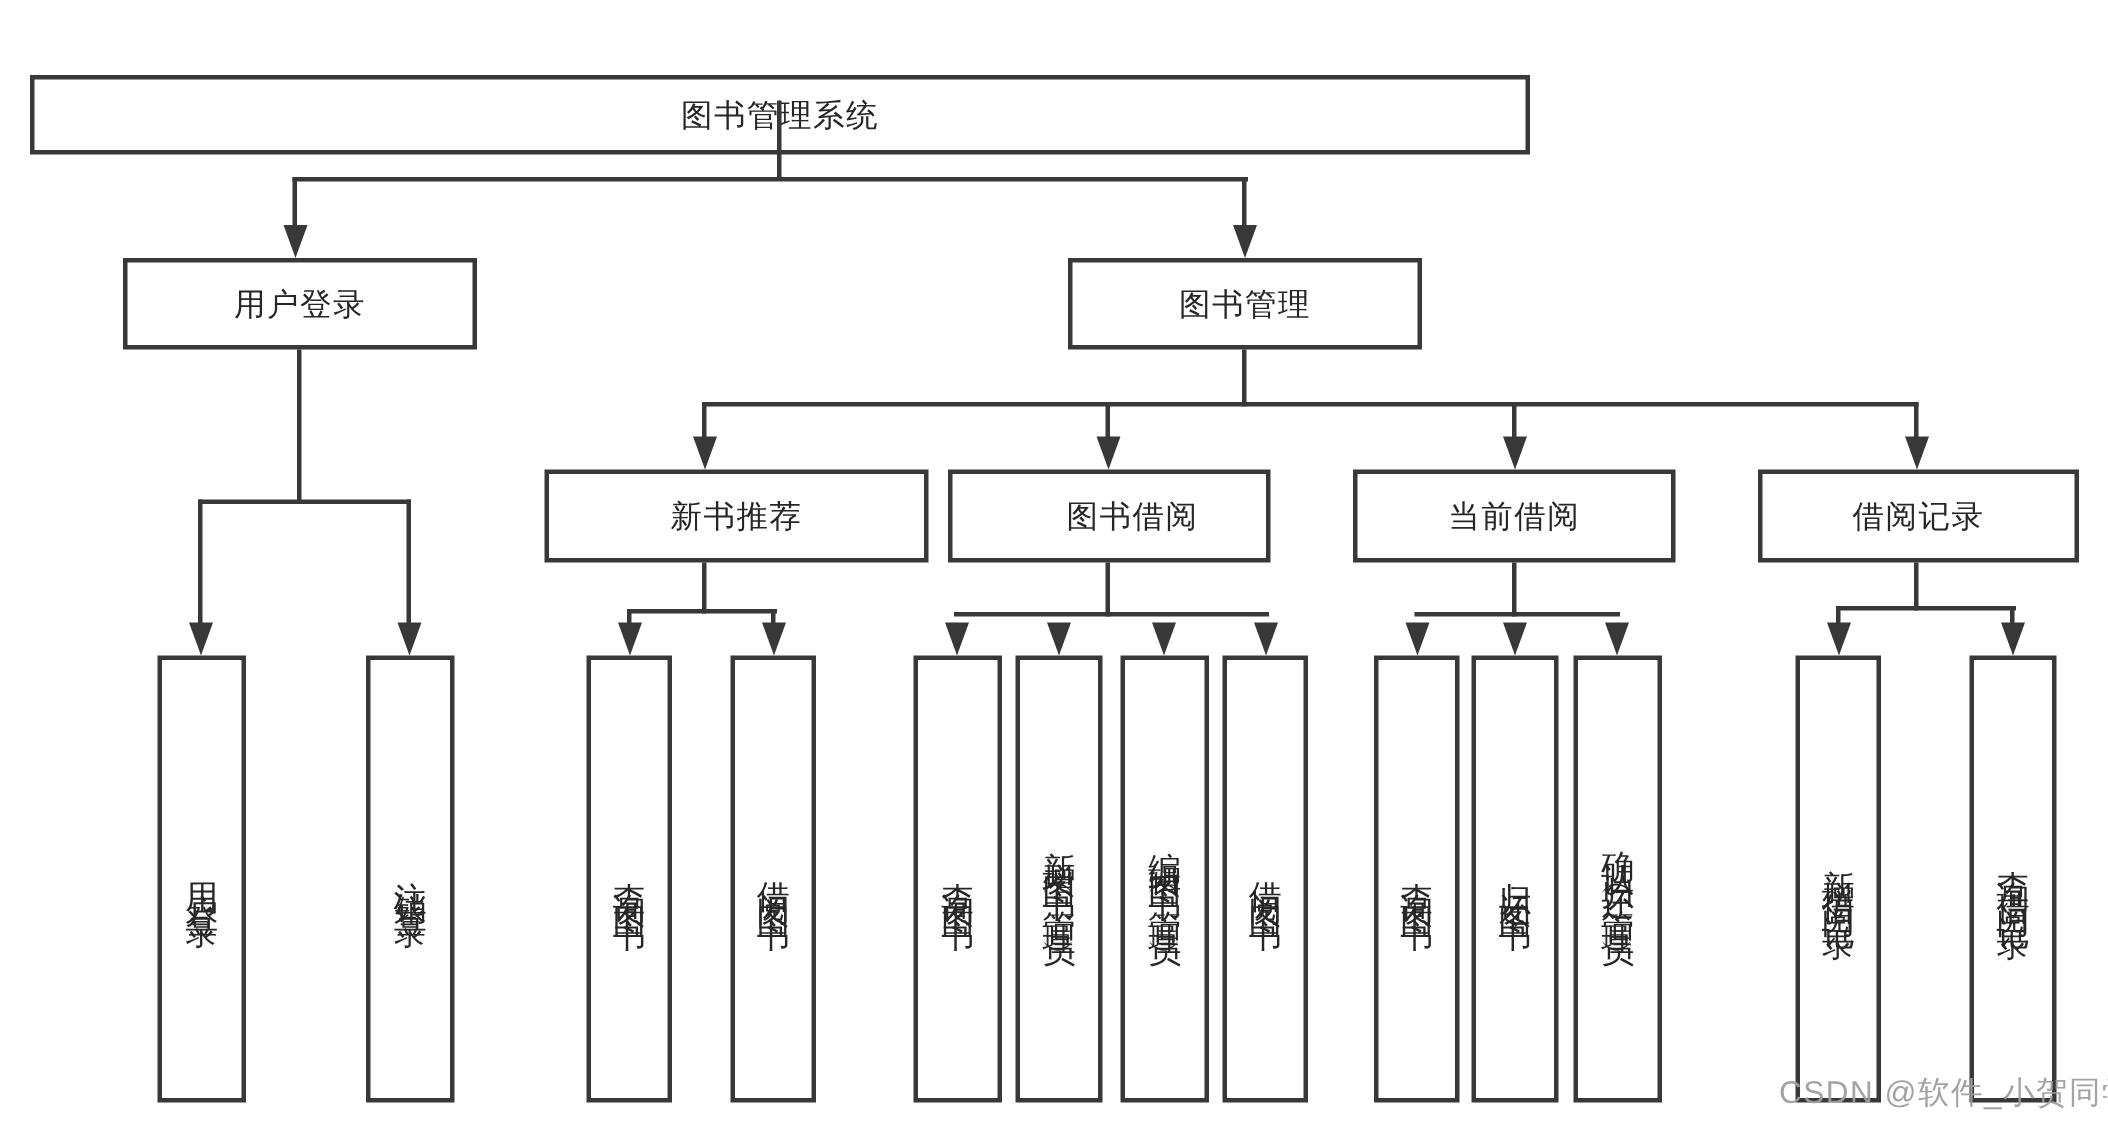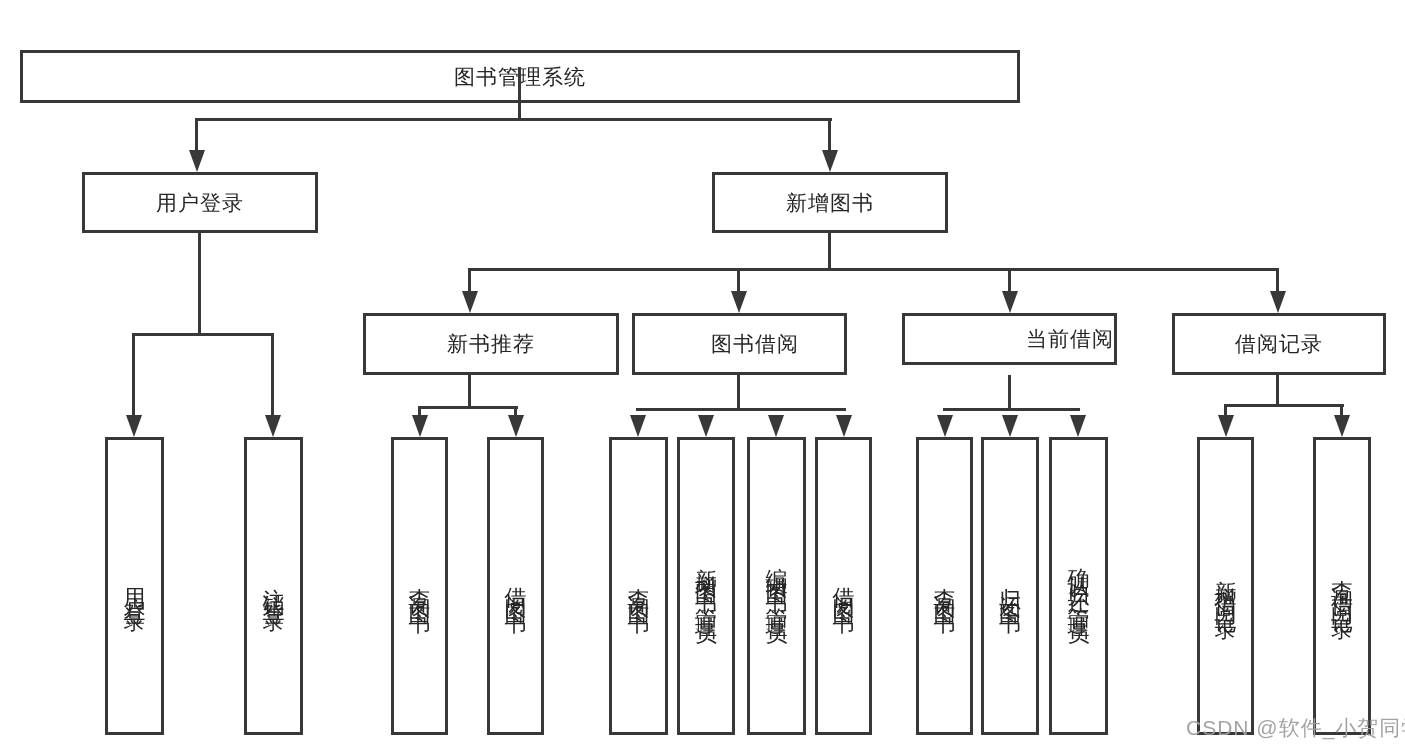--- a/index.html
+++ b/index.html
@@ -64,21 +64,21 @@
   <div class="hl" style="left:195px; top:118px; width:637px;"></div>
   <div class="vl" style="left:195px; top:118px; height:36px;"></div>
   <div class="vl" style="left:828px; top:118px; height:36px;"></div>
   <div class="arrow" style="left:189px; top:150px;"></div>
   <div class="arrow" style="left:822px; top:150px;"></div>
 
   <div class="box" style="left:82px; top:172px; width:236px; height:61px;">
     <span>用户登录</span>
   </div>
   <div class="box" style="left:712px; top:172px; width:236px; height:61px;">
-    <span>新增图书</span>
+    <span>图书管理</span>
   </div>
 
   <div class="vl" style="left:198px; top:233px; height:103px;"></div>
   <div class="hl" style="left:132px; top:333px; width:142px;"></div>
   <div class="vl" style="left:132px; top:333px; height:84px;"></div>
   <div class="vl" style="left:271px; top:333px; height:84px;"></div>
   <div class="arrow" style="left:126px; top:415px;"></div>
   <div class="arrow" style="left:265px; top:415px;"></div>
 
   <div class="vl" style="left:828px;  top:233px; height:38px;"></div>
@@ -91,21 +91,21 @@
   <div class="arrow" style="left:731px;  top:291px;"></div>
   <div class="arrow" style="left:1002px; top:291px;"></div>
   <div class="arrow" style="left:1270px; top:291px;"></div>
 
   <div class="box" style="left:363px; top:313px; width:256px; height:62px;">
     <span>新书推荐</span>
   </div>
   <div class="box" style="left:632px; top:313px; width:215px; height:62px;padding-left:31px;">
     <span>图书借阅</span>
   </div>
-  <div class="box" style="left:902px; top:313px; width:215px; height:52px;justify-content:flex-end;">
+  <div class="box" style="left:902px; top:313px; width:215px; height:62px;">
     <span>当前借阅</span>
   </div>
   <div class="box" style="left:1172px; top:313px; width:214px; height:62px;">
     <span>借阅记录</span>
   </div>
 
   <div class="vl" style="left:468px; top:375px; height:34px;"></div>
   <div class="hl" style="left:418px; top:406px; width:100px;"></div>
   <div class="vl" style="left:418px; top:406px; height:12px;"></div>
   <div class="vl" style="left:514px; top:406px; height:12px;"></div>

